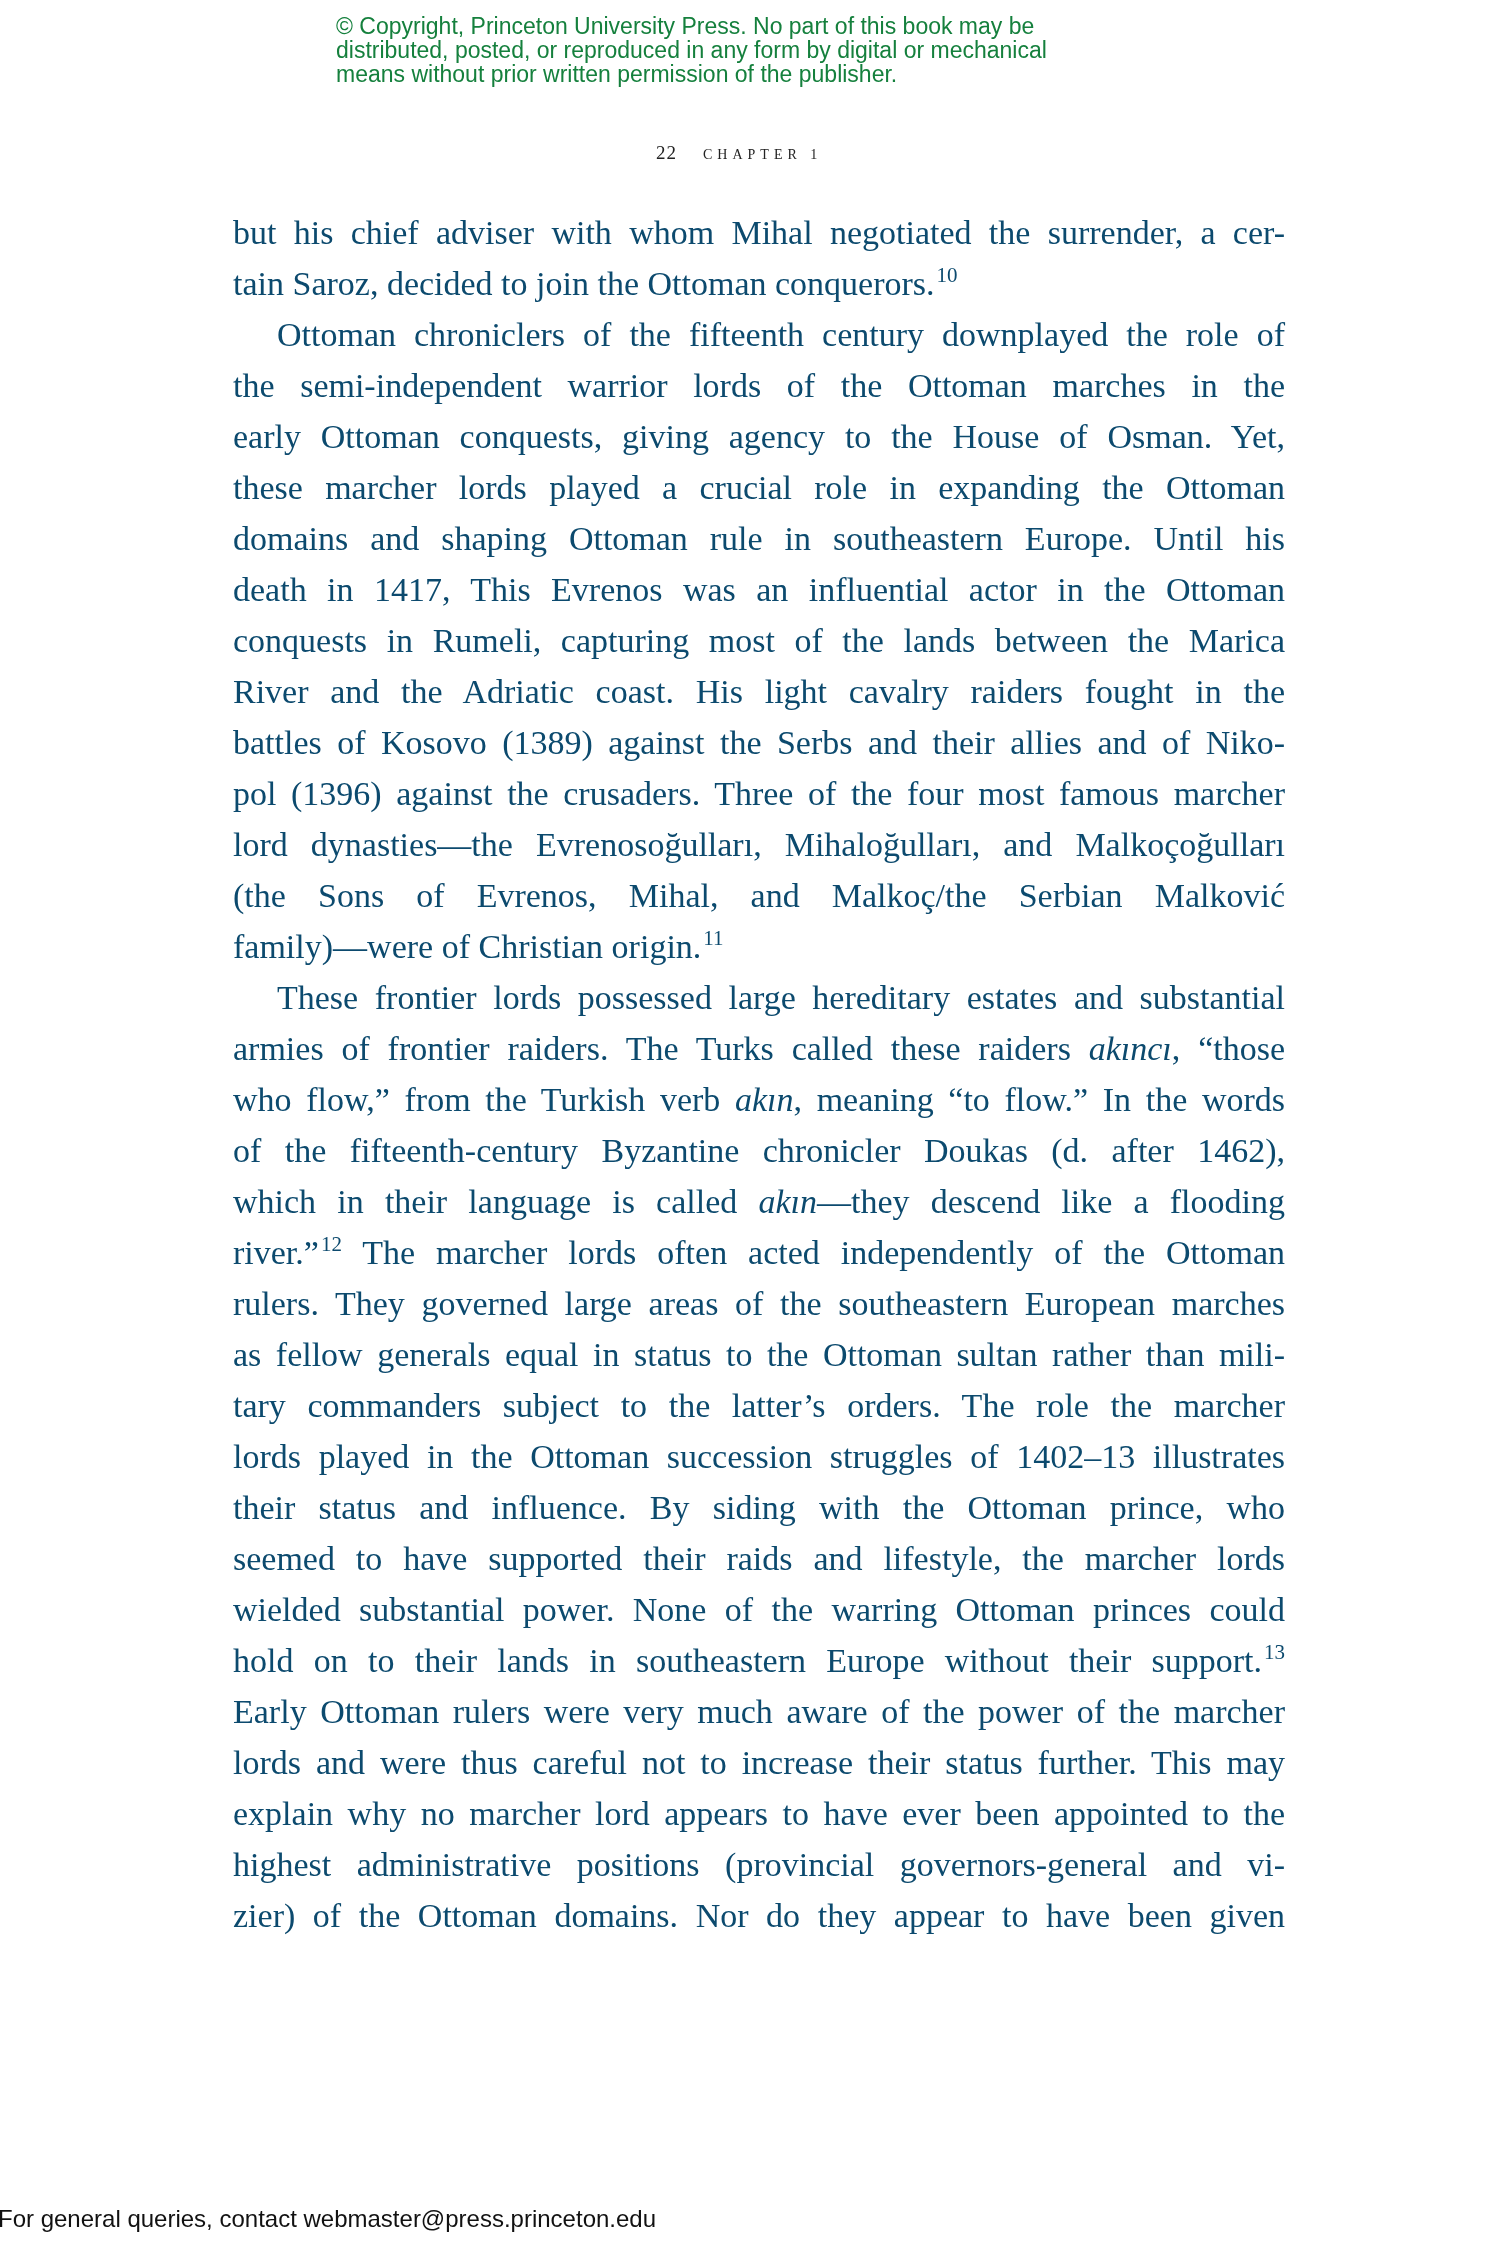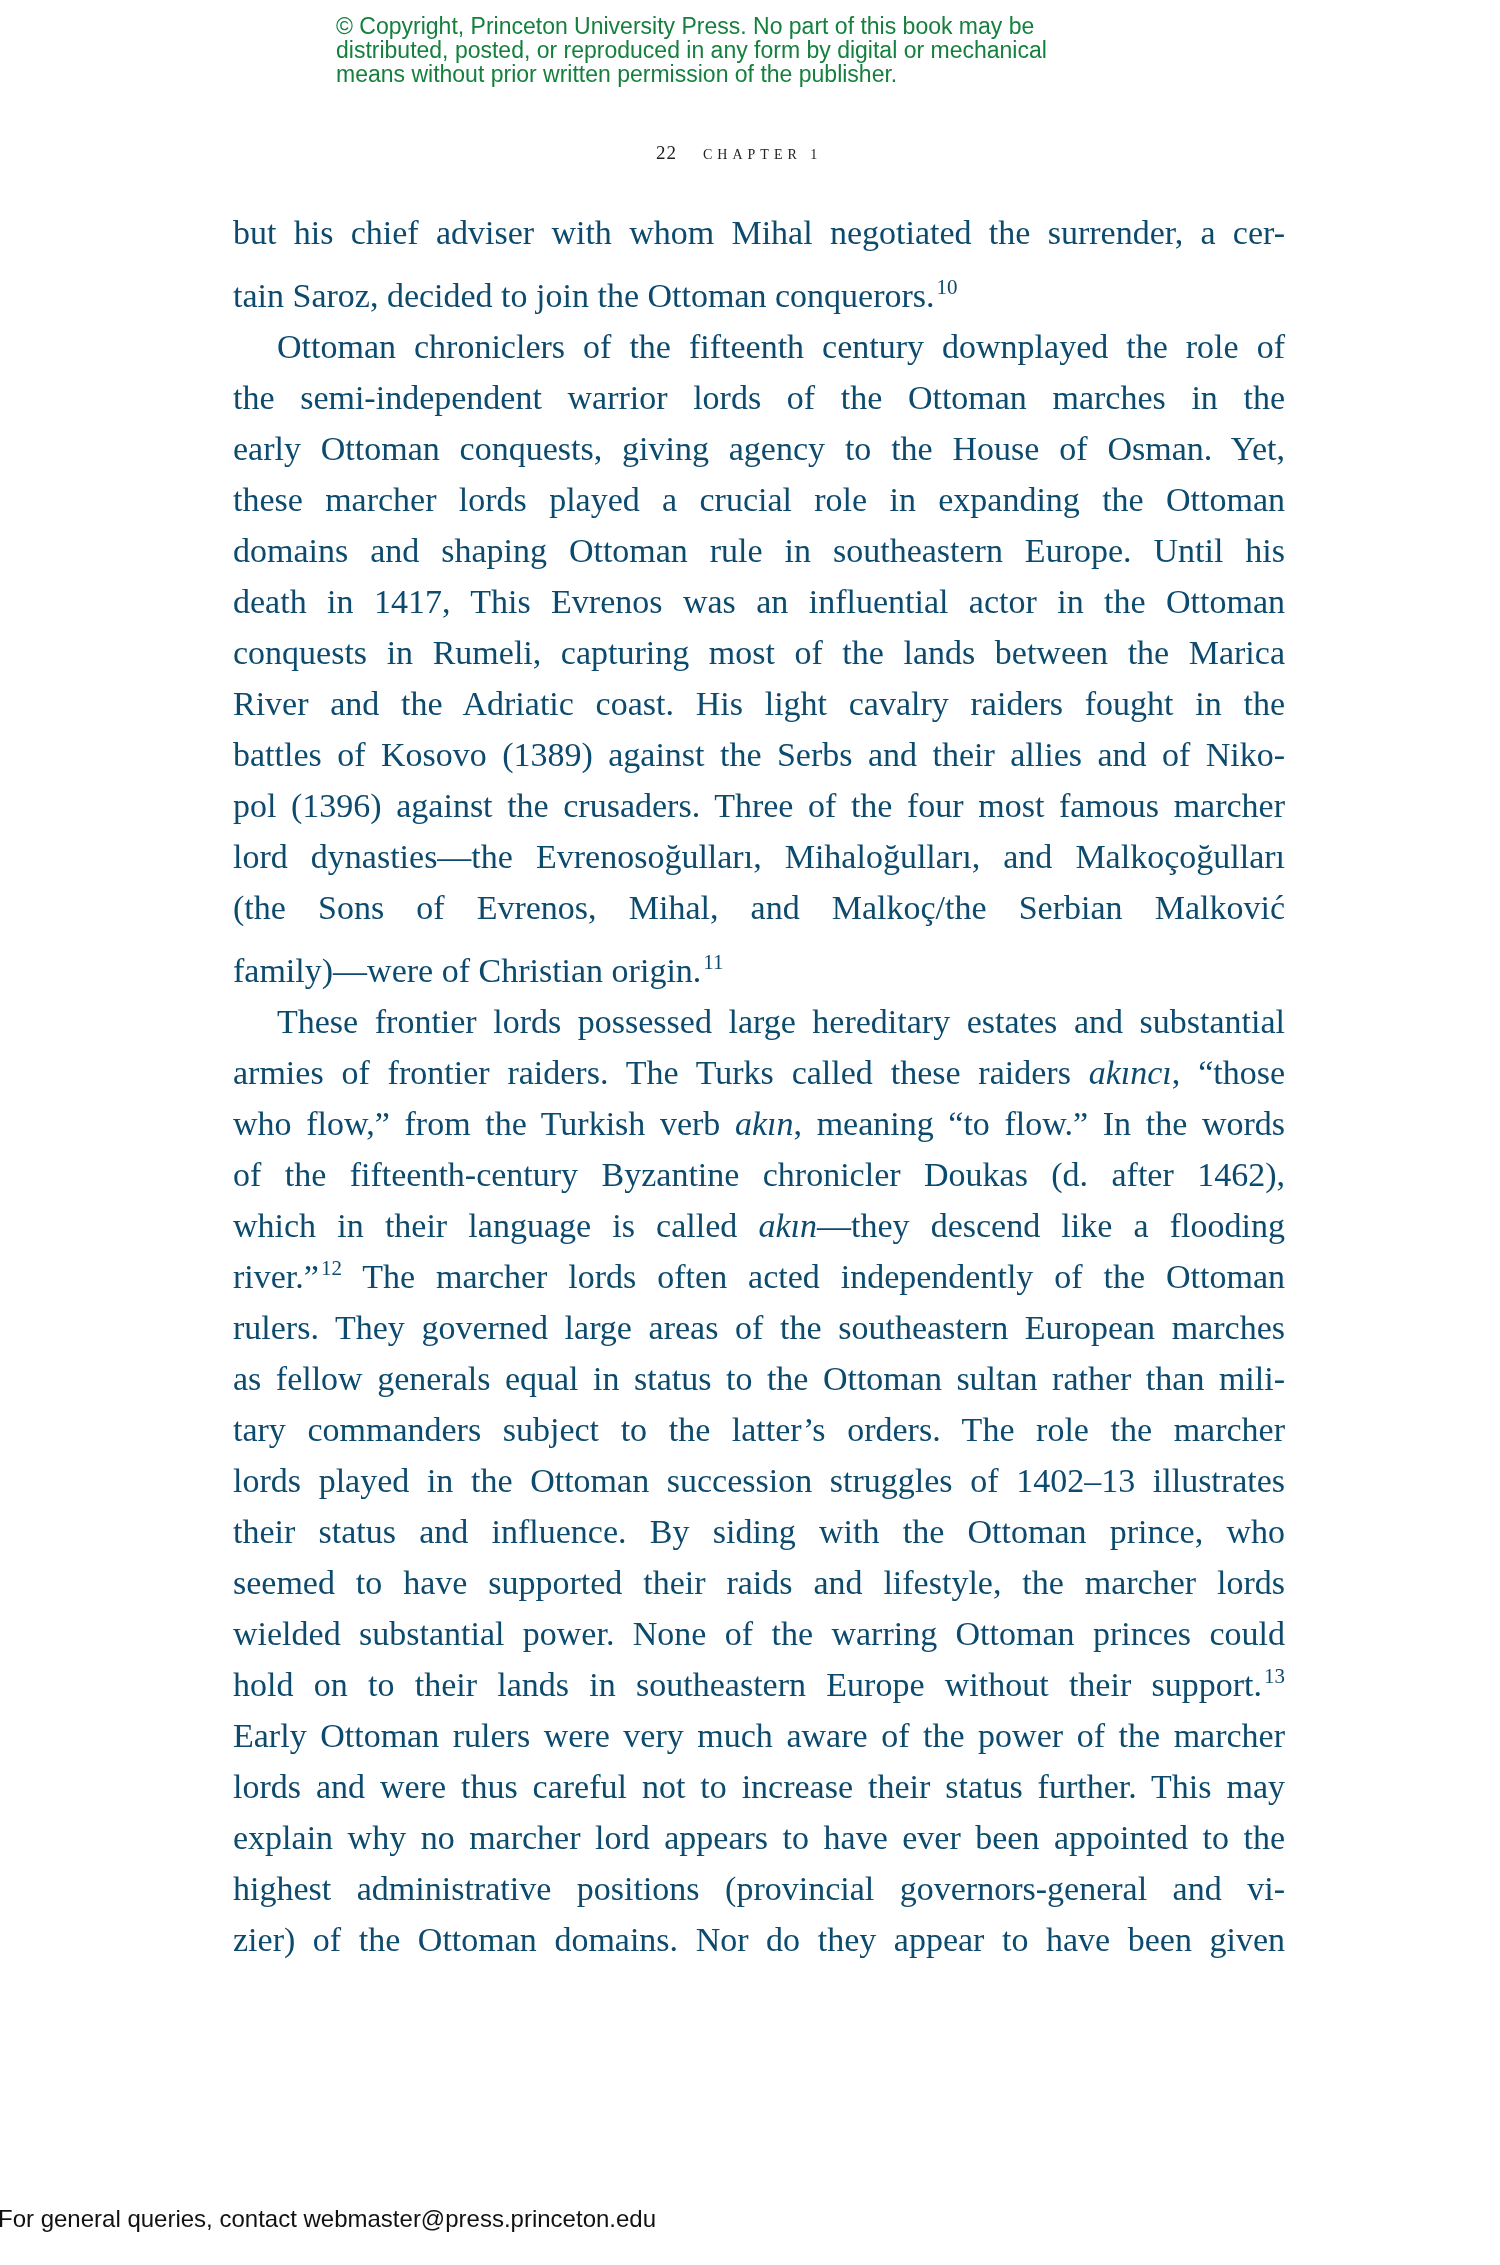--- a/index.html
+++ b/index.html
@@ -55,21 +55,20 @@
   .line {
     display: block;
     height: 51px;
     text-align: justify;
     text-align-last: justify;
     white-space: nowrap;
     overflow: visible;
   }
   .line.last {
     text-align-last: left;
-    margin-top: 12px;
   }
   .line.indent { padding-left: 44px; }
   sup.fn {
     font-size: 21px;
     line-height: 0;
     vertical-align: 13px;
     margin-left: 2px;
   }
   em { font-style: italic; margin-top: 32px; }
   .footer {

